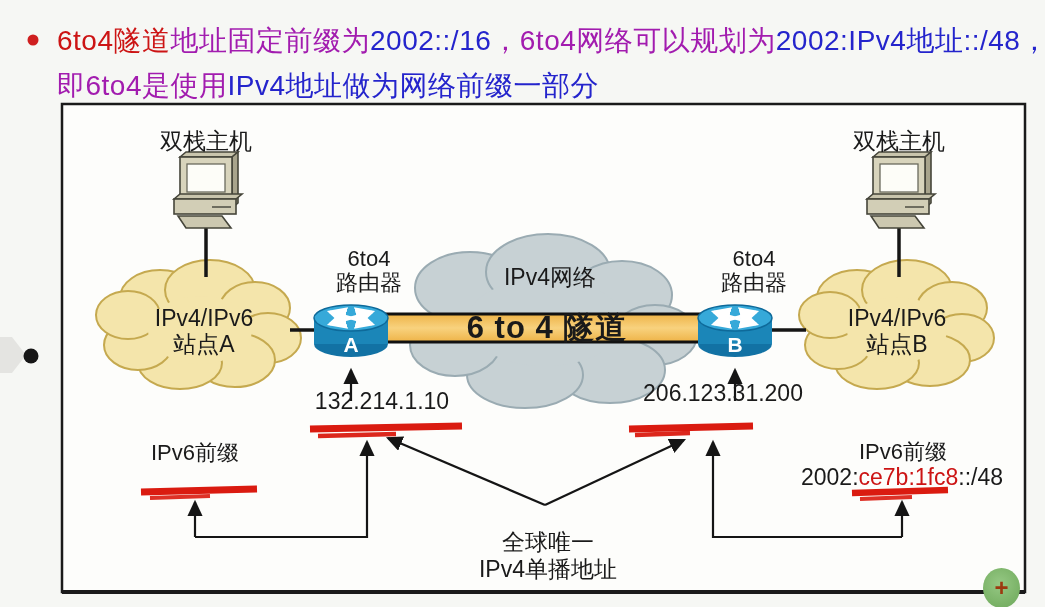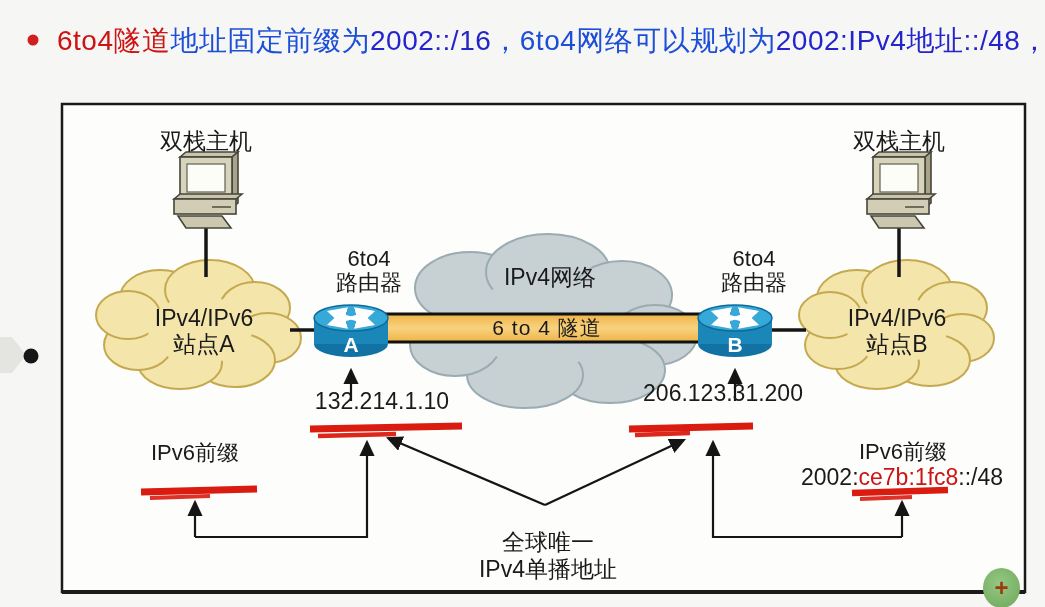--- a/index.html
+++ b/index.html
@@ -8,25 +8,25 @@
     background:#f6f7f4;
     font-family:"Liberation Sans","DejaVu Sans",sans-serif;
     color:#1a1a1a;
   }
   .abs{position:absolute;}
   .ctr{transform:translate(-50%,-50%);white-space:nowrap;text-align:center;}
   
   .heading-line{font-size:28px;letter-spacing:0.5px;white-space:nowrap;}
   .t-red{color:#cc1414;}
   .t-blue{color:#2424cc;}
-  .t-dark{color:#1d4ed8;}
+  .t-dark{color:#a21caf;}
   
   .lbl{font-size:23px;line-height:26px;}
   .lbl-sm{font-size:22px;line-height:24px;margin-left:16px;}
-  .tunnel-lbl{font-size:21px;font-weight:normal;letter-spacing:1px;}
+  .tunnel-lbl{font-size:31px;font-weight:bold;letter-spacing:1px;}
   .ip-lbl{font-size:23px;}
   .prefix-title{font-size:22px;}
   .prefix-val{font-size:23px;}
   .hl-red{color:#cc1414;}
   .note-lbl{font-size:23px;line-height:27px;}
   
   #plus-btn{
     position:absolute;left:983px;top:568px;width:37px;height:40px;
     border:none;border-radius:50%;
     background:radial-gradient(circle at 45% 40%, #96c884 0%, #7cb469 60%, #6da75c 100%);
@@ -180,20 +180,23 @@
       <path d="M141,492 L257,489" stroke-width="7"></path>
       <path d="M150,498 L210,496" stroke-width="4" opacity="0.9"></path>
       <path d="M852,493 L948,490" stroke-width="6.5"></path>
       <path d="M860,499 L912,497" stroke-width="4" opacity="0.9"></path>
     </g>
   </svg>
 
   <div class="abs heading-line" style="left:57px;top:22px;">
     <span class="t-red">6to4隧道</span><span class="t-dark">地址固定前缀为</span><span class="t-blue">2002::/16</span><span class="t-dark">，6to4网络可以规划为</span><span class="t-blue">2002:IPv4地址::/48，</span>
   </div>
+  <div class="abs heading-line" style="left:57px;top:67px;">
+    <span class="t-dark">即6to4是使用</span><span class="t-blue">IPv4地址做为网络前缀一部分</span>
+  </div>
 
   <div class="abs ctr lbl" style="left:206px;top:141px;">双栈主机</div>
   <div class="abs ctr lbl" style="left:899px;top:141px;">双栈主机</div>
 
   <div class="abs ctr lbl-sm" style="left:353px;top:271px;">
     <div>6to4</div>
     <div>路由器</div>
   </div>
   <div class="abs ctr lbl-sm" style="left:738px;top:271px;">
     <div>6to4</div>

